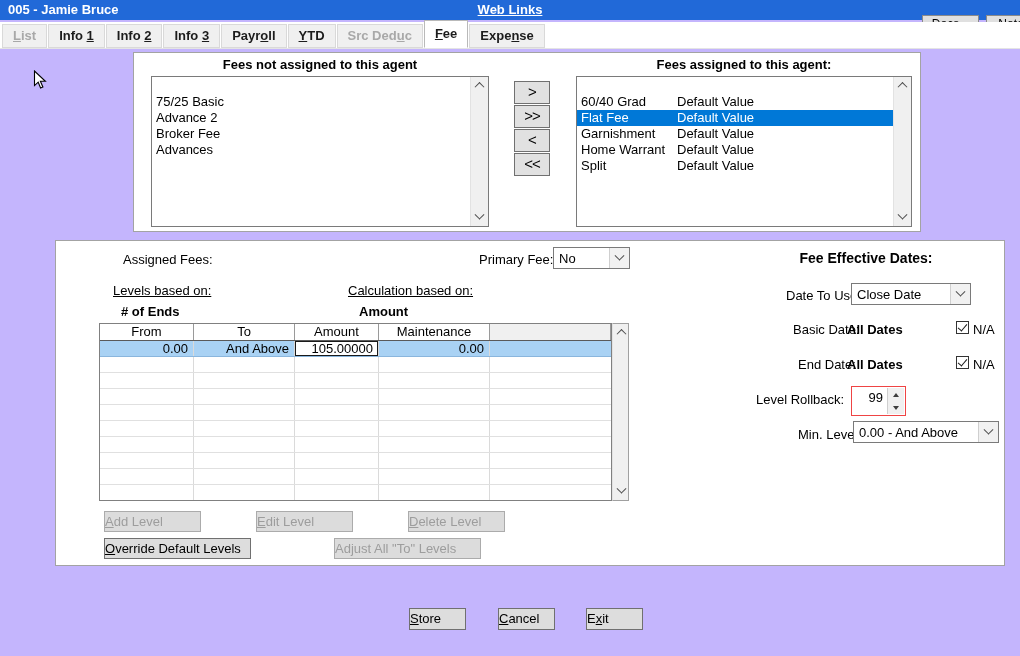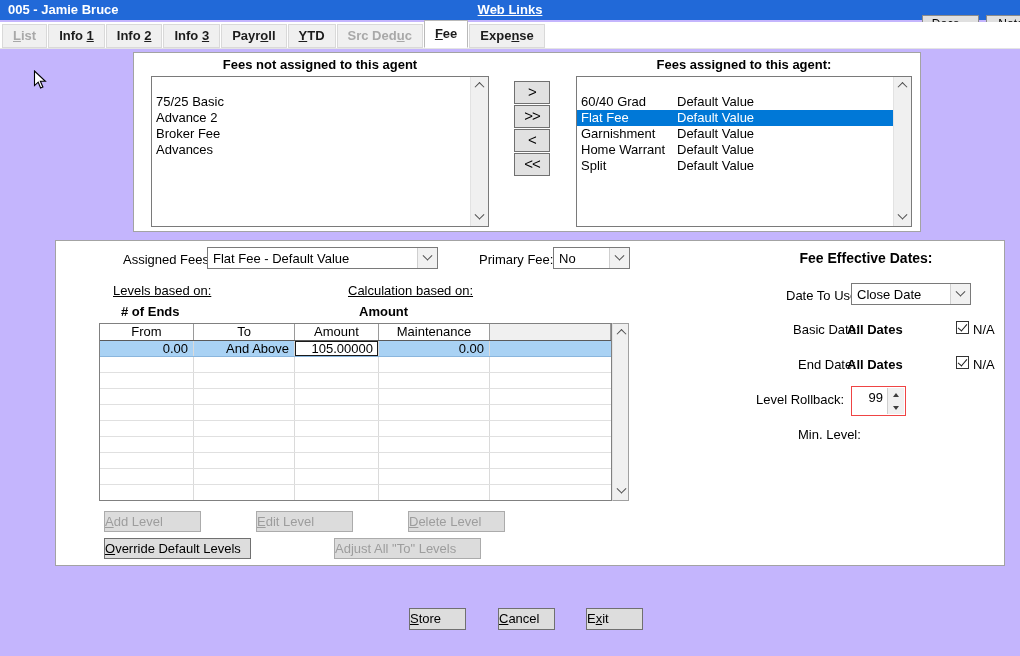--- a/index.html
+++ b/index.html
@@ -182,26 +182,20 @@
         <span class="sb-btn bottom">
             <i class="chev chev-down"></i>
           </span>
       </div>
     </div>
   </div>
 
   <div class="gbox gbox2">
 
     <span class="lbl" style="left:67px;top:11px;">Assigned Fees:</span>
-    <div class="dd" style="left:151px;top:6px;width:231px;">
-      <span class="dd-val">Flat Fee - Default Value</span>
-      <span class="dd-btn">
-          <i class="chev chev-down"></i>
-        </span>
-    </div>
 
     <span class="lbl" style="left:423px;top:11px;">Primary Fee:</span>
     <div class="dd" style="left:497px;top:6px;width:77px;">
       <span class="dd-val">No</span>
       <span class="dd-btn">
           <i class="chev chev-down"></i>
         </span>
     </div>
 
     <span class="lbl u" style="left:57px;top:42px;">Levels based on:</span>
@@ -334,20 +328,26 @@
         <span class="spin-half up">
             <i class="tri-up"></i>
           </span>
         <span class="spin-half down">
             <i class="tri-down"></i>
           </span>
       </span>
     </div>
 
     <span class="lbl" style="left:742px;top:186px;">Min. Level:</span>
+    <div class="dd" style="left:797px;top:180px;width:146px;">
+      <span class="dd-val">0.00 - And Above</span>
+      <span class="dd-btn">
+          <i class="chev chev-down"></i>
+        </span>
+    </div>
   </div>
 
   <span class="btn" style="left:409px;top:608px;width:57px;height:22px;line-height:20px;"><u>S</u>tore</span>
   <span class="btn" style="left:498px;top:608px;width:57px;height:22px;line-height:20px;"><u>C</u>ancel</span>
   <span class="btn" style="left:586px;top:608px;width:57px;height:22px;line-height:20px;">E<u>x</u>it</span>
 
   <svg class="cursor" width="14" height="20" viewBox="0 0 14 20">
     <path d="M1.5 1 L1.5 15.6 L5.2 12.2 L7.6 18 L9.9 17 L7.4 11.3 L12.4 11.3 Z" fill="#ffffff" stroke="#000000" stroke-width="1.1"></path>
   </svg>
 </div>

